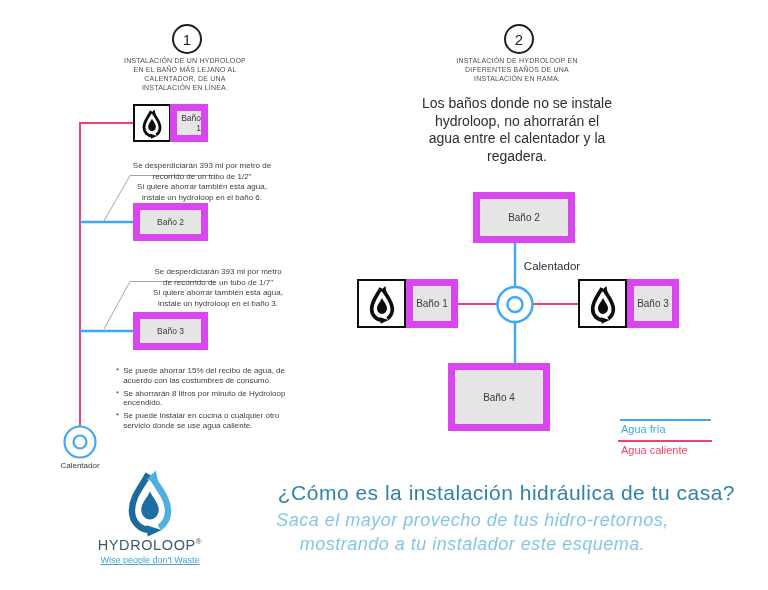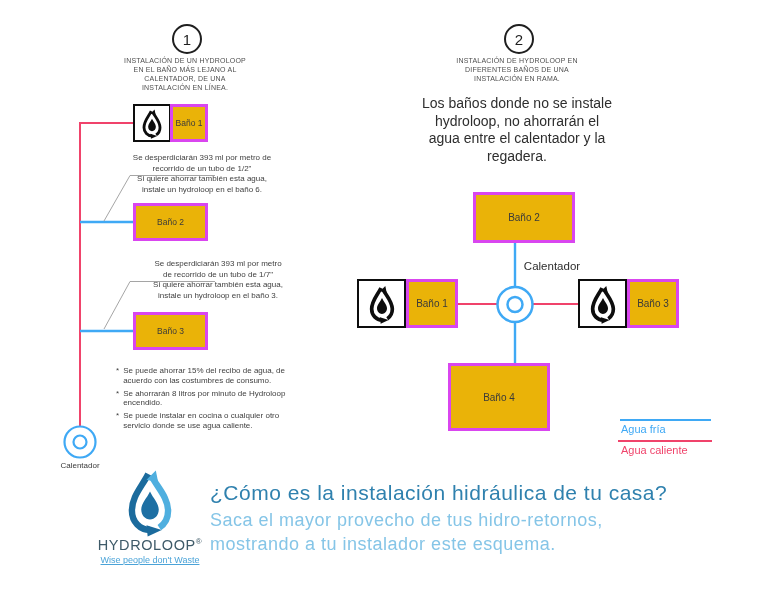--- a/index.html
+++ b/index.html
@@ -3,39 +3,39 @@
 <meta charset="utf-8">
 <style>
   html,body{margin:0;padding:0;background:#fff;}
   .canvas{position:relative;width:768px;height:590px;background:#fff;
           font-family:"Liberation Sans",sans-serif;overflow:hidden;}
   .abs{position:absolute;}
   .badge{width:26px;height:26px;border:2px solid #1f1f1f;border-radius:50%;
          display:flex;align-items:center;justify-content:center;
          font-size:15px;color:#1f1f1f;background:#fff;}
   .smalltitle{font-size:7px;line-height:9px;color:#4f4f4f;text-align:center;letter-spacing:.2px;}
-  .note{font-size:8px;line-height:10.5px;color:#3f3f3f;text-align:center;}
-  .box{border:3px solid #d946ef;background:#eab308;display:flex;align-items:center;
-       justify-content:center;color:#3a3a3a;box-sizing:border-box;}
+  .note{font-size:8px;line-height:10.5px;color:#3f3f3f;text-align:center;margin-top:8px;}
+  .box{border:7px solid #d946ef;background:#e5e5e5;display:flex;align-items:center;
+       justify-content:center;color:#3a3a3a;box-sizing:border-box;text-align:right;}
   .iconbox{border:2.5px solid #0d0d0d;background:#fff;display:flex;align-items:center;
        justify-content:center;box-sizing:border-box;}
   .lbl-sm{font-size:8.5px;}
   .lbl-md{font-size:10px;}
   .bullets{font-size:8px;line-height:9.8px;color:#3f3f3f;}
   .bullet{display:flex;gap:4px;margin-bottom:3px;}
   .bullet .mark{flex:0 0 auto;}
   .heaterlbl{font-size:8px;color:#3a3a3a;text-align:center;}
   .caltxt2{font-size:11.5px;color:#2e2e2e;text-align:center;}
   .intro{font-size:14px;line-height:17.5px;color:#2e2e2e;text-align:center;}
   .legendtxt{font-size:11px;}
   .brand{font-size:14.5px;letter-spacing:.6px;color:#3e5a68;text-align:center;}
   .brand sup{font-size:8px;}
   .tagline{font-size:9px;color:#4aa3d8;text-align:center;text-decoration:underline;}
-  .heading{font-size:21px;color:#2f81ae;text-align:left;letter-spacing:.5px;}
-  .subline{font-size:18px;color:#85c5e7;text-align:left;letter-spacing:.5px;}
+  .heading{font-size:21px;color:#2f81ae;text-align:right;letter-spacing:.5px;}
+  .subline{font-size:18px;color:#85c5e7;text-align:center;letter-spacing:.5px;font-style:italic;}
   svg{display:block;}
 </style>
 </head>
 <body>
 
 <div class="canvas">
 
   <svg class="abs" style="left:0;top:0" width="768" height="590" viewBox="0 0 768 590">
 
     <polyline points="133,123 80,123 80,426" fill="none" stroke-width="2" stroke="#f0436b"></polyline>

